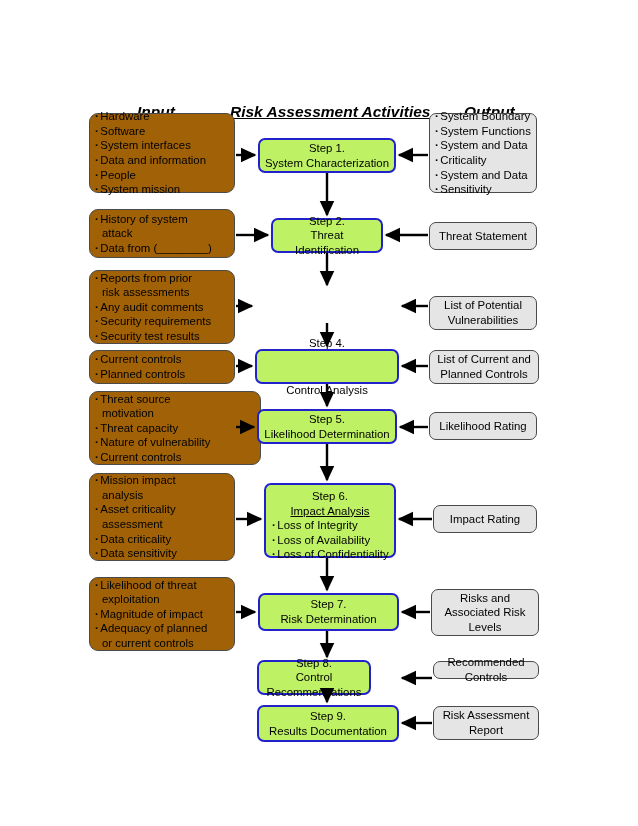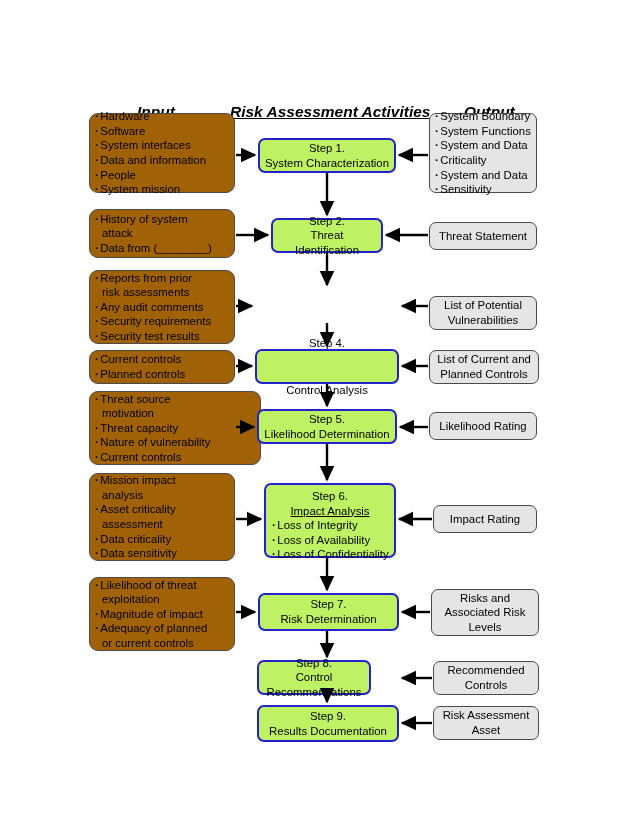--- a/index.html
+++ b/index.html
@@ -241,28 +241,28 @@
   <div class="box out-box" style="left:429px; top:412px; width:108px; height:28px;">
     <span class="out-line">Likelihood Rating</span>
   </div>
 
   <div class="box out-box" style="left:431px; top:589px; width:108px; height:47px;">
     <span class="out-line">Risks and</span>
     <span class="out-line">Associated Risk</span>
     <span class="out-line">Levels</span>
   </div>
 
-  <div class="box out-box" style="left:433px; top:661px; width:106px; height:34px;">
+  <div class="box out-box" style="left:433px; top:661px; width:106px; height:18px;">
     <span class="out-line">Recommended</span>
     <span class="out-line">Controls</span>
   </div>
 
   <div class="box out-box" style="left:433px; top:706px; width:106px; height:34px;">
     <span class="out-line">Risk Assessment</span>
-    <span class="out-line">Asset</span>
+    <span class="out-line">Report</span>
   </div>
 
   <svg class="arrows" viewBox="0 0 638 826">
     <defs>
       <marker id="ah" markerWidth="7" markerHeight="7" refX="6" refY="3.5" orient="auto" markerUnits="strokeWidth">
         <path d="M0,0.4 L6.6,3.5 L0,6.6 z" fill="#000"></path>
       </marker>
     </defs>
     <g stroke="#000" stroke-width="2.4" fill="none" marker-end="url(#ah)">
 

